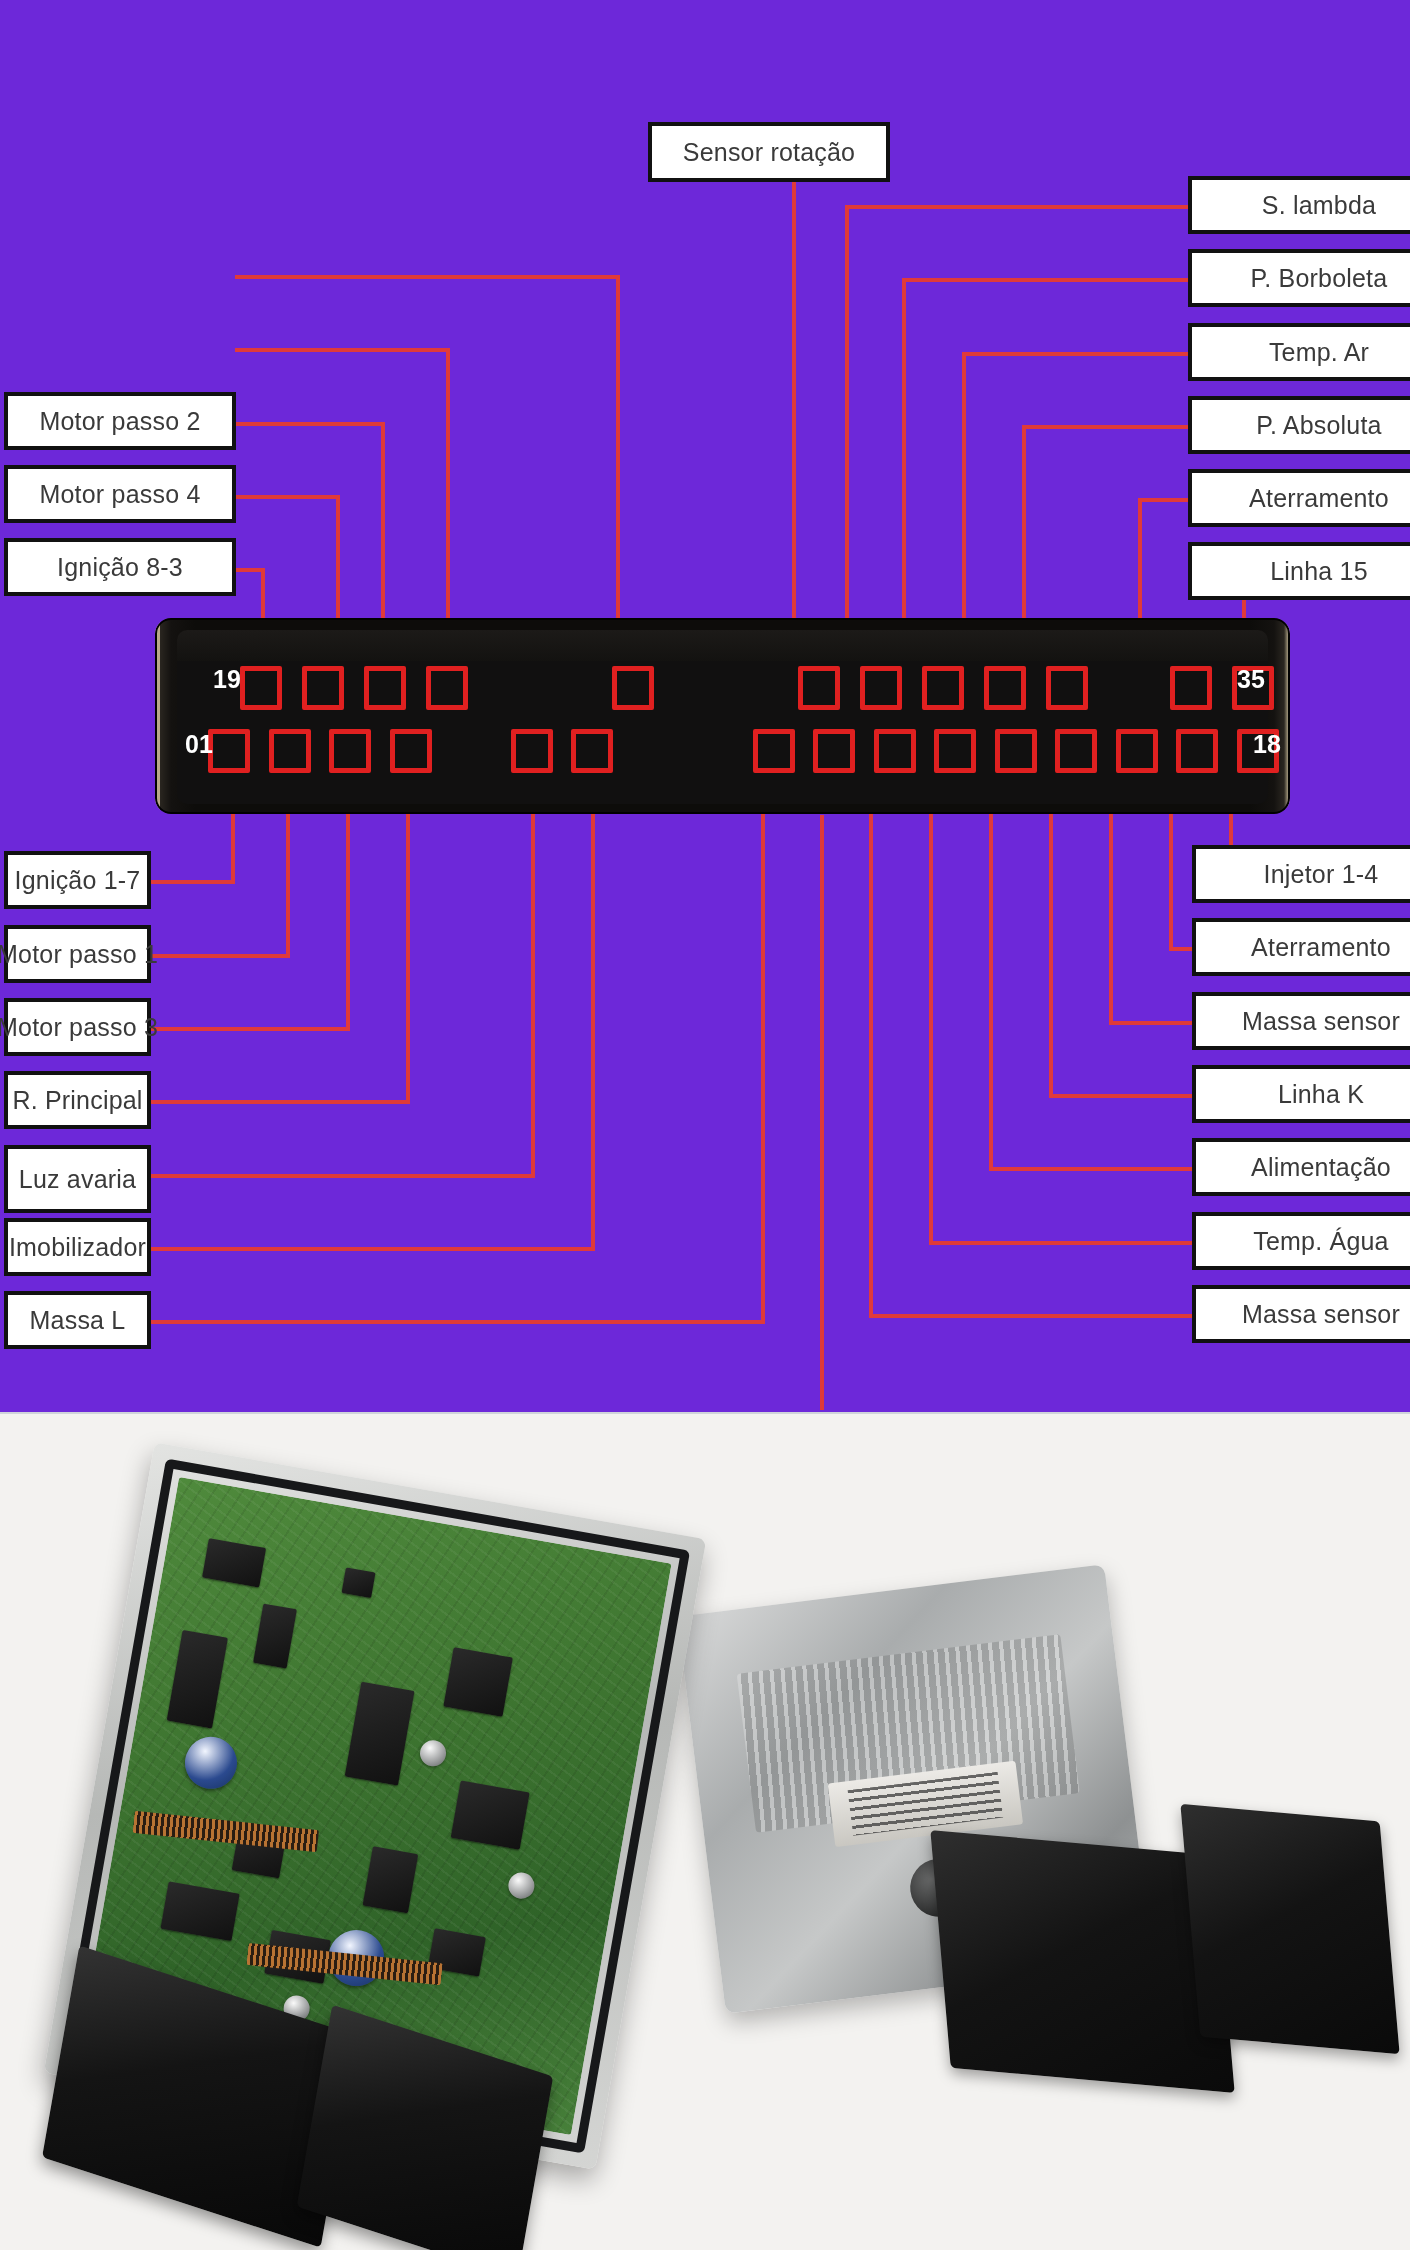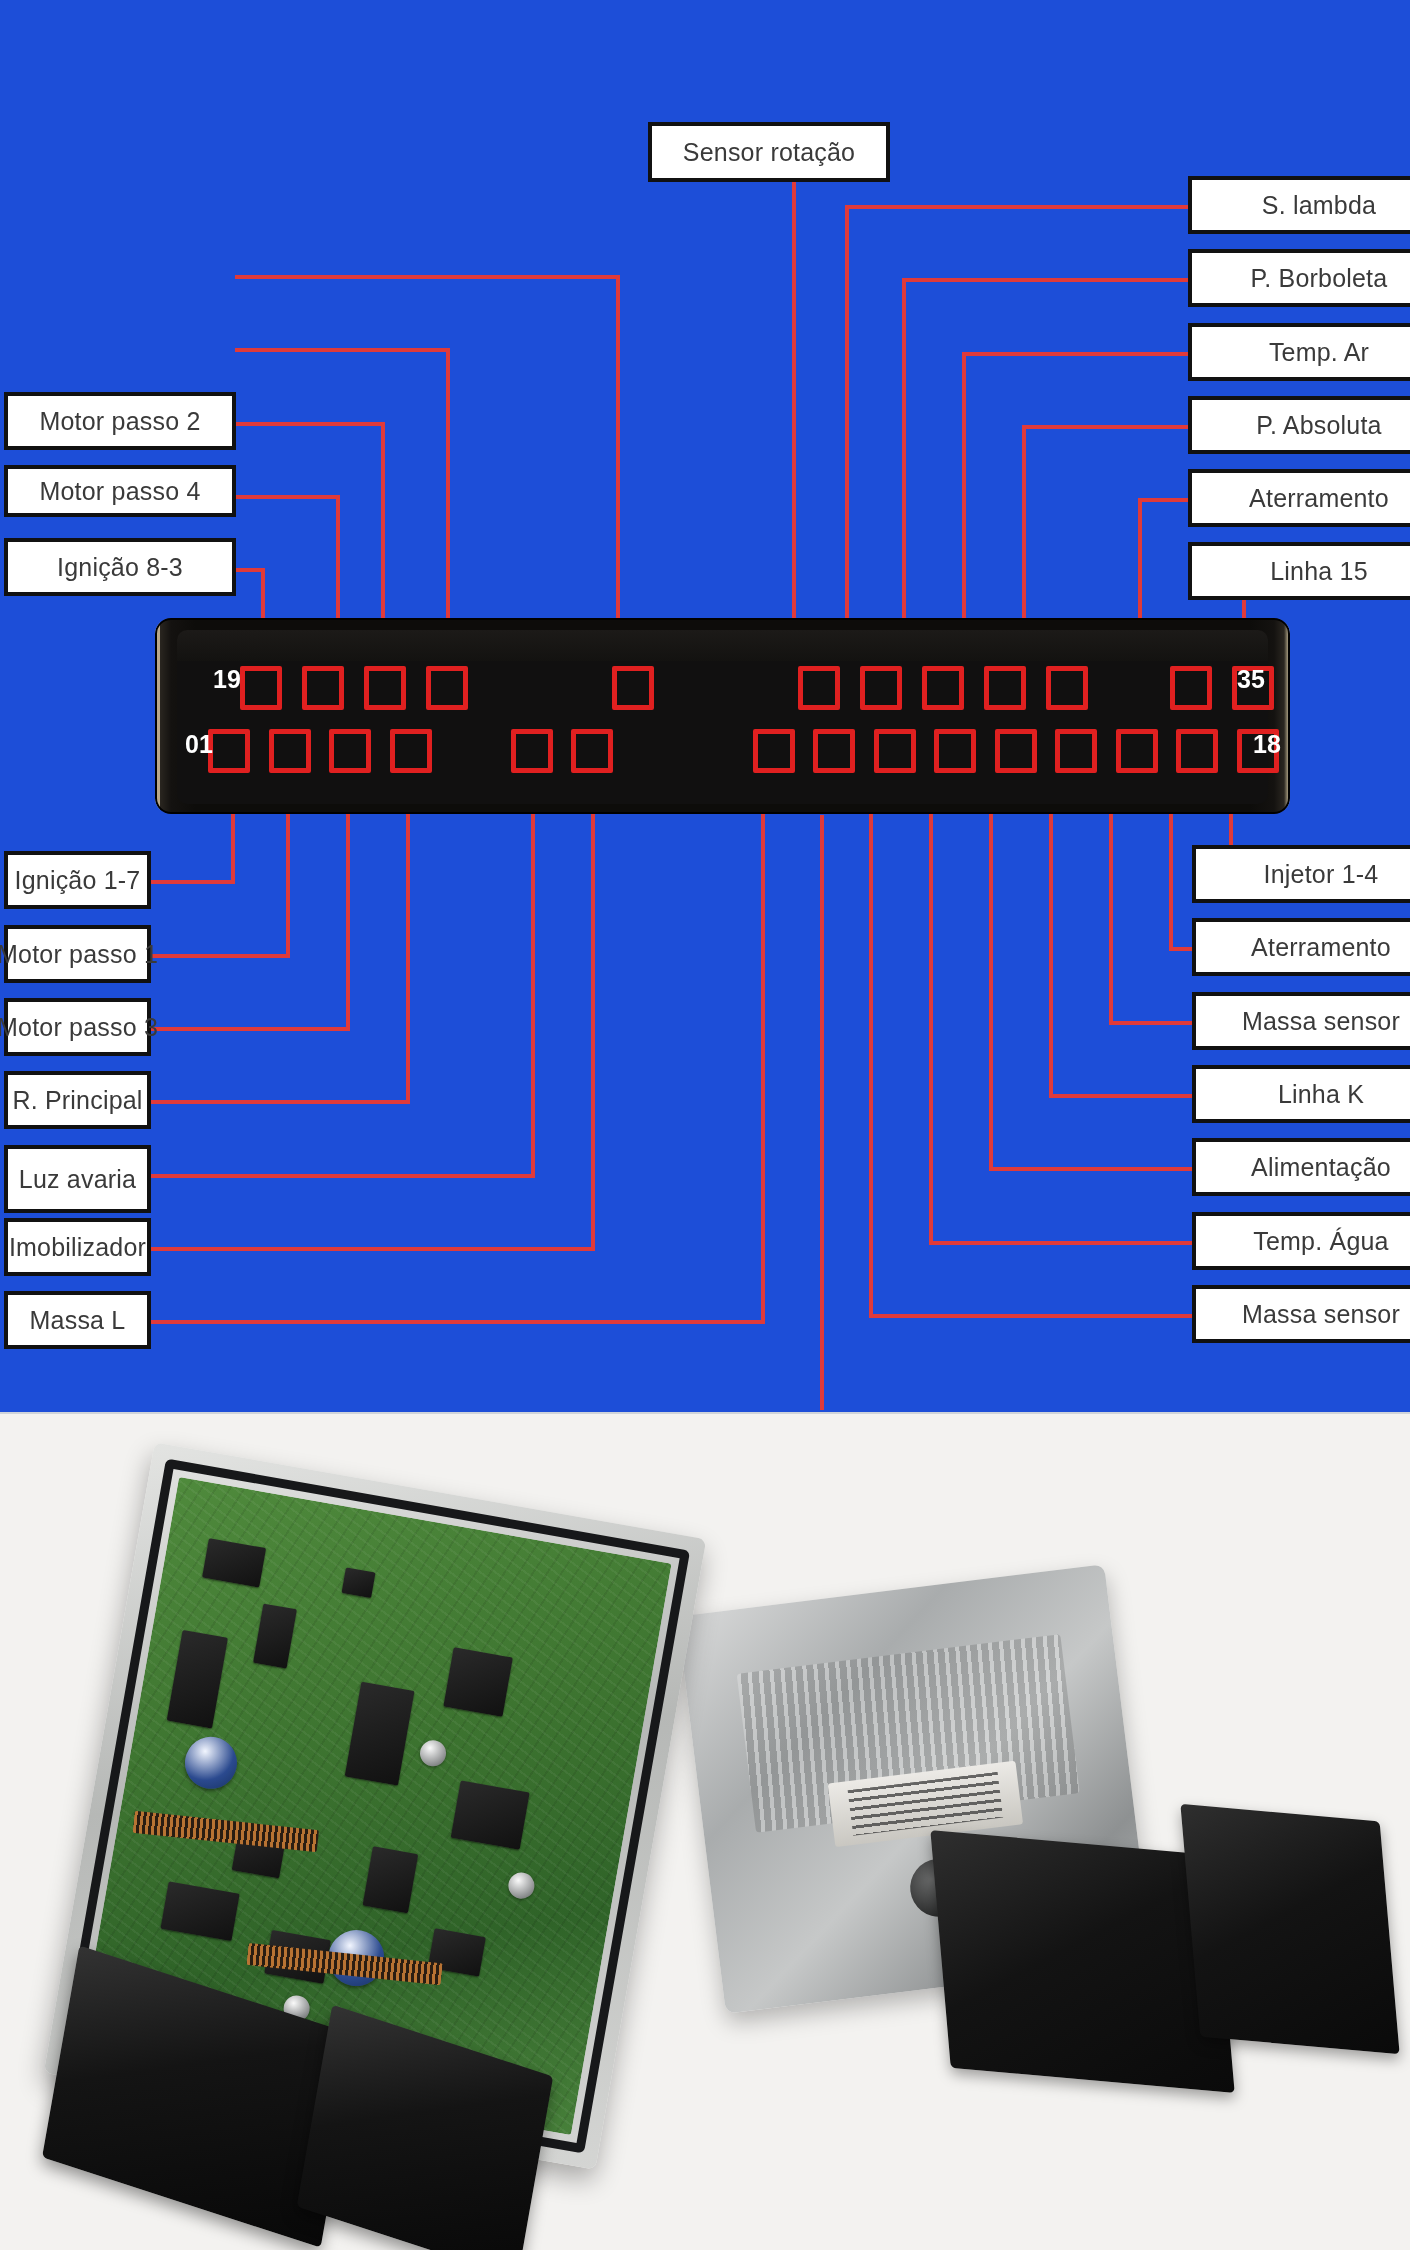--- a/index.html
+++ b/index.html
@@ -6,21 +6,21 @@
   html,body{ background:#ffffff; }
   body{
     width:1410px; height:2250px; position:relative; overflow:hidden;
     font-family:"Liberation Sans", sans-serif;
     background:#ffffff;
   }
 
   
   #diagram{
     position:absolute; left:0; top:0; width:1410px; height:1412px;
-    background:#1d4ed8; overflow:hidden;
+    background:#6d28d9; overflow:hidden;
   }
 
   
   .lbl{
     position:absolute;
     border:4px solid #111;
     background:#fff;
     display:flex; align-items:center; justify-content:center;
     font-size:25px; color:#3a3a3a; letter-spacing:0.2px;
     white-space:nowrap;
@@ -256,21 +256,21 @@
   <div class="wire wv" style="left:869px;top:758px;height:560px;"></div>
   <div class="wire wh" style="left:869px;top:1314px;width:372px;"></div>
 
   <div class="lbl" style="left:648px;top:122px;width:242px;height:60px;">
     <span>Sensor rotação</span>
   </div>
 
   <div class="lbl" style="left:4px;top:392px;width:232px;height:58px;">
     <span>Motor passo 2</span>
   </div>
-  <div class="lbl" style="left:4px;top:465px;width:232px;height:52px;">
+  <div class="lbl" style="left:4px;top:465px;width:232px;height:58px;">
     <span>Motor passo 4</span>
   </div>
   <div class="lbl" style="left:4px;top:538px;width:232px;height:58px;">
     <span>Ignição 8-3</span>
   </div>
 
   <div class="lbl" style="left:1188px;top:176px;width:262px;height:58px;">
     <span>S. lambda</span>
   </div>
   <div class="lbl" style="left:1188px;top:249px;width:262px;height:58px;">

